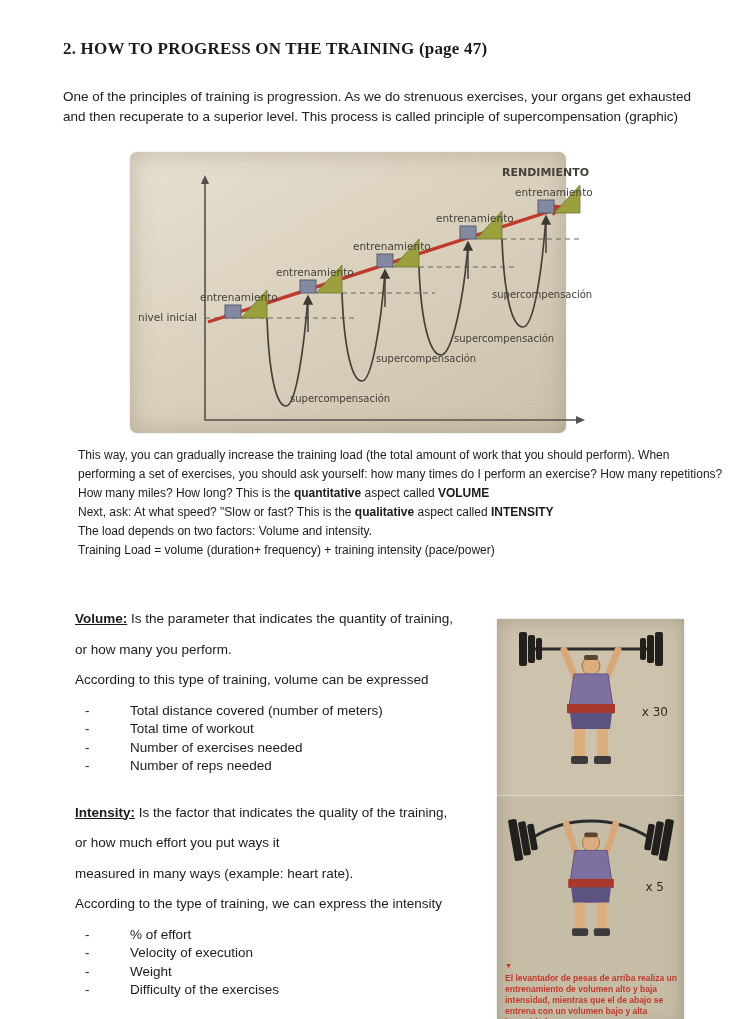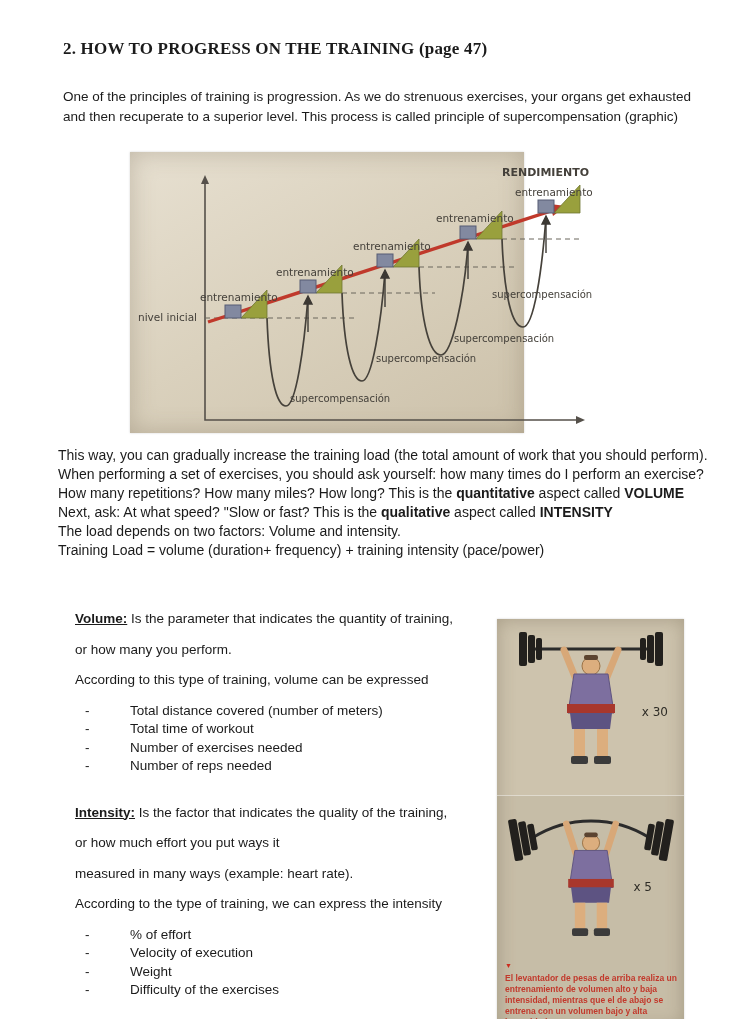--- a/index.html
+++ b/index.html
@@ -9,30 +9,31 @@
     font-family:"Liberation Sans","DejaVu Sans",sans-serif;
   }
   .abs{position:absolute}
   .title{
     left:63px;top:28px;width:640px;
     font-family:"Liberation Serif","DejaVu Serif",serif;
     font-size:17px;font-weight:700;letter-spacing:.2px;
   }
   .intro{left:63px;top:73px;width:642px;font-size:13.5px;line-height:20px}
   .chart-photo{
-    left:130px;top:152px;width:394px;height:281px;
+    left:130px;top:152px;width:436px;height:281px;
     background:linear-gradient(150deg,#e7e0d1 0%,#dad1bd 48%,#ccc1aa 100%);
     box-shadow:inset 0 0 24px rgba(92,80,58,.28), 0 0 2px rgba(0,0,0,.18);
+    border-radius:7px;
   }
   .chart-svg text{font-family:"DejaVu Sans",sans-serif;fill:#44403a}
   .lbl-ent{font-size:10.5px}
   .lbl-sup{font-size:10px}
   .lbl-rend{font-size:11px;font-weight:bold;fill:#514d40}
   .lbl-nivel{font-size:10.5px}
-  .body-block{left:58px;top:446px;width:650px;font-size:14px;line-height:19px}
+  .body-block{left:78px;top:446px;width:650px;font-size:12px;line-height:19px}
   .body-block p{margin:0}
   strong{font-weight:700}
   .left-col{left:63px;top:598px;width:402px;font-size:13.5px;line-height:18.5px}
   .left-col p{margin:12px}
   .hul{font-weight:700;text-decoration:underline}
   .bullet{display:flex}
   .bullet .dash{flex:0 0 45px;padding-left:22px}
   .sect-gap{height:16px}
   .right-col{
     left:497px;top:592px;width:187px;height:408px;
@@ -231,21 +232,21 @@
         <circle cx="90" cy="43" r="9" fill="#dcae7e" stroke="#9c7346" stroke-width="1"></circle>
         <rect x="83" y="32" width="14" height="5" rx="2" fill="#5b4430"></rect>
         <path d="M73,51 L107,51 L113,90 L67,90 Z" fill="#7d6f9f" stroke="#5f5480" stroke-width="1"></path>
         <rect x="66" y="81" width="48" height="9" fill="#a8372c"></rect>
         <path d="M69,90 L111,90 L109,106 L71,106 Z" fill="#5d5382"></path>
         <rect x="73" y="106" width="11" height="27" fill="#dcae7e"></rect>
         <rect x="96" y="106" width="11" height="27" fill="#dcae7e"></rect>
         <rect x="70" y="133" width="17" height="8" rx="2" fill="#3b3b3b"></rect>
         <rect x="93" y="133" width="17" height="8" rx="2" fill="#3b3b3b"></rect>
       </svg>
-      <span class="reps" style="right:32px;top:84px">x 5</span>
+      <span class="reps" style="right:20px;top:84px">x 5</span>
 
       <div class="caption">
         <span class="cap-marker">▼</span>
         <span>El levantador de pesas de arriba realiza un entrenamiento de volumen alto y baja intensidad, mientras que el de abajo se entrena con un volumen bajo y alta intensidad.</span>
       </div>
     </div>
   </div>
 
 </div>
 

